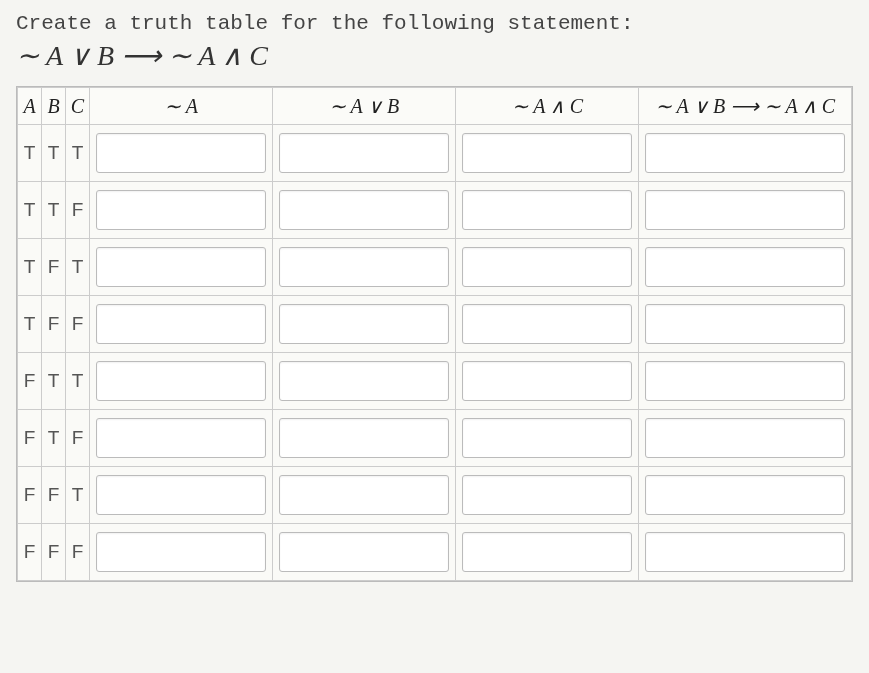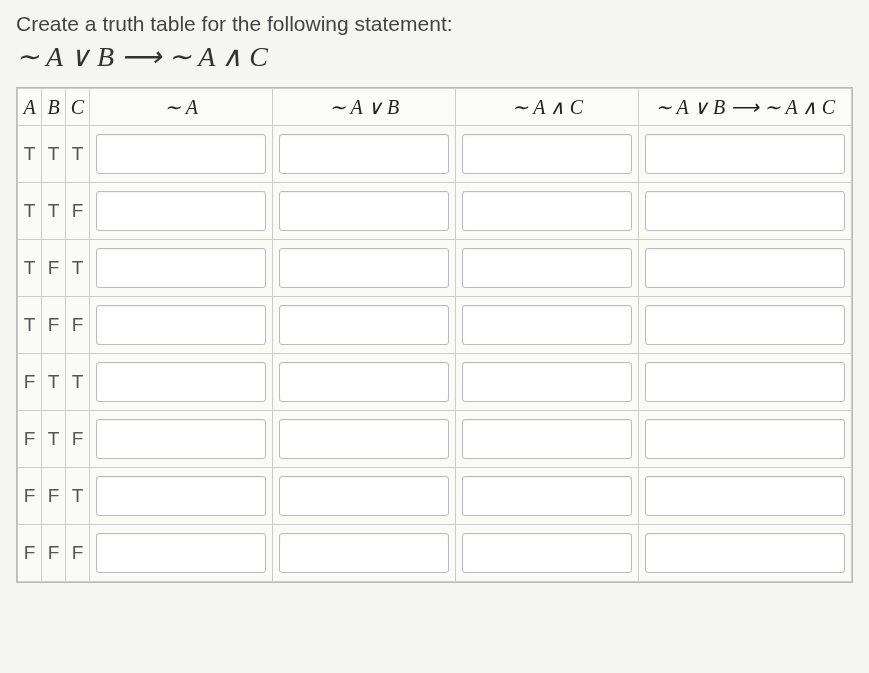--- a/index.html
+++ b/index.html
@@ -8,21 +8,21 @@
       background: #f5f5f2;
       width: 869px;
       height: 673px;
       padding: 12px 16px;
       color: #333;
     }
     .prompt {
       font-size: 21px;
       color: #444;
       margin-bottom: 4px;
-      font-family: Liberation Sans, sans-serif;
+      font-family: Liberation Mono, monospace;
     }
     .statement {
       font-family: 'Cambria Math', 'STIX', Georgia, serif;
       font-size: 28px;
       font-style: italic;
       margin-bottom: 14px;
       color: #333;
     }
     .table-wrap {
       border: 1px solid #bbb;

